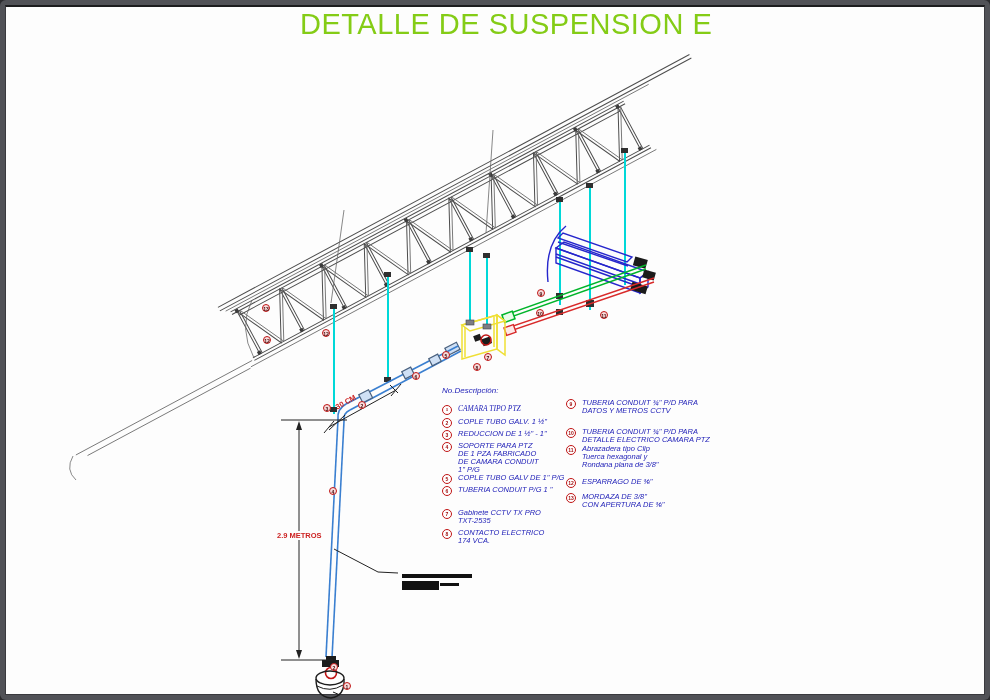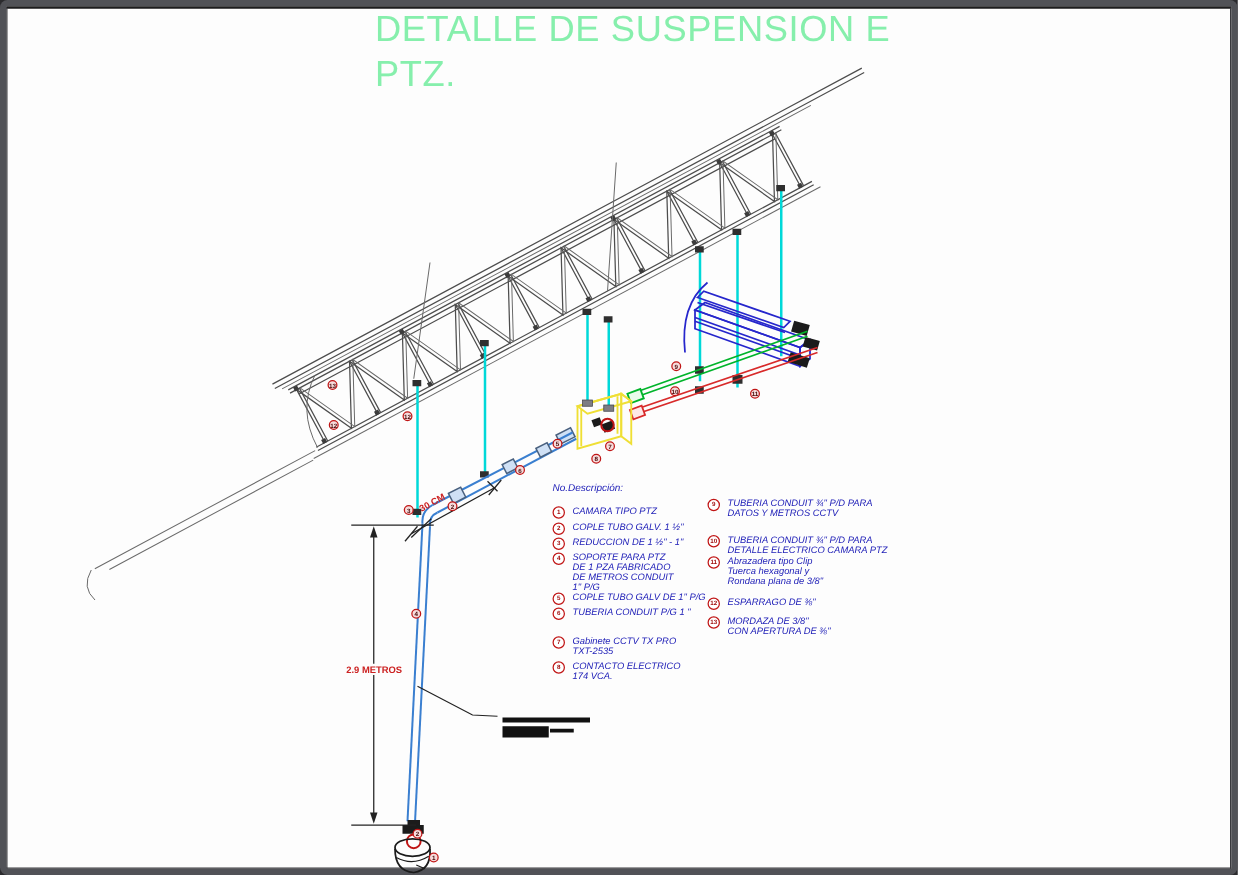--- a/index.html
+++ b/index.html
@@ -20,21 +20,21 @@
   .redl{stroke:var(--conduit_red);stroke-width:1.4;fill:none;}
   .chan{stroke:var(--channel_blue);stroke-width:1.4;fill:none;}
   .yel{stroke:var(--cabinet_yellow);stroke-width:1.5;fill:none;}
   .blk{fill:#1b1b1b;stroke:none;}
   .nut{fill:#2f2f2f;stroke:none;}
   .gnut{fill:#7d7d84;stroke:#44444a;stroke-width:.6;}
   .dim{stroke:#222;stroke-width:1;fill:none;}
   .dimfill{fill:#222;stroke:none;}
   .hl{stroke:var(--callout_red);stroke-width:1.6;fill:none;}
 
-  .title{position:absolute;left:300px;top:6px;color:#86efac;font-size:29px;line-height:36px;
+  .title{position:absolute;left:300px;top:6px;color:#84cc16;font-size:29px;line-height:36px;
          letter-spacing:.5px;white-space:nowrap;}
   .dimlabel{position:absolute;color:var(--dimension_red);font-size:7.5px;font-weight:bold;
             background:#fdfdfd;white-space:nowrap;padding:0 1px;}
   #dim30{left:333px;top:404px;transform:rotate(-29deg);transform-origin:left top;background:transparent;}
   #dim25{left:276px;top:531px;}
 
   .legend-col{position:absolute;top:0;}
   #legend-left{left:442px;width:124px;}
   #legend-right{left:566px;width:175px;}
   .legend-header{position:absolute;left:442px;top:386px;color:var(--legend_blue);
@@ -178,31 +178,30 @@
         <line class="dim" x1="324" y1="433" x2="334" y2="421"></line>
         <line class="dim" x1="391" y1="396" x2="401" y2="384"></line>
         <line class="dim" x1="345" y1="415" x2="329" y2="430"></line>
         <line class="dim" x1="390" y1="385" x2="398" y2="393"></line>
       </g>
       <polyline class="dim" points="334,549 378,572 398,573"></polyline>
     </svg>
 
     <div class="title">
       <div>DETALLE DE SUSPENSION E</div>
-      <div>PTZ.</div>
     </div>
 
     <div id="dim30" class="dimlabel">30 CM</div>
     <div id="dim25" class="dimlabel">2.9 METROS</div>
 
     <div class="legend-header">
       <span>No.</span><span class="h2">Descripción:</span>
     </div>
     <div id="legend-left" class="legend-col">
-  <div class="legend-item" style="top: 405px;">
+  <div class="legend-item" style="top: 405px; font-family: Liberation Serif, serif;">
     <span class="num-circle">1</span>
     <div class="lines">
             <div>CAMARA TIPO PTZ</div>
           </div>
   </div>
 
   <div class="legend-item" style="top: 418px;">
     <span class="num-circle">2</span>
     <div class="lines">
             <div>COPLE TUBO GALV. 1 ½"</div>
@@ -214,21 +213,21 @@
     <div class="lines">
             <div>REDUCCION DE 1 ½" - 1"</div>
           </div>
   </div>
 
   <div class="legend-item" style="top: 442px;">
     <span class="num-circle">4</span>
     <div class="lines">
             <div>SOPORTE PARA  PTZ</div>
             <div>DE 1 PZA FABRICADO</div>
-            <div>DE METROS CONDUIT</div>
+            <div>DE CAMARA CONDUIT</div>
             <div>1" P/G</div>
           </div>
   </div>
 
   <div class="legend-item" style="top: 474px;">
     <span class="num-circle">5</span>
     <div class="lines">
             <div>COPLE  TUBO GALV DE 1" P/G</div>
           </div>
   </div>

